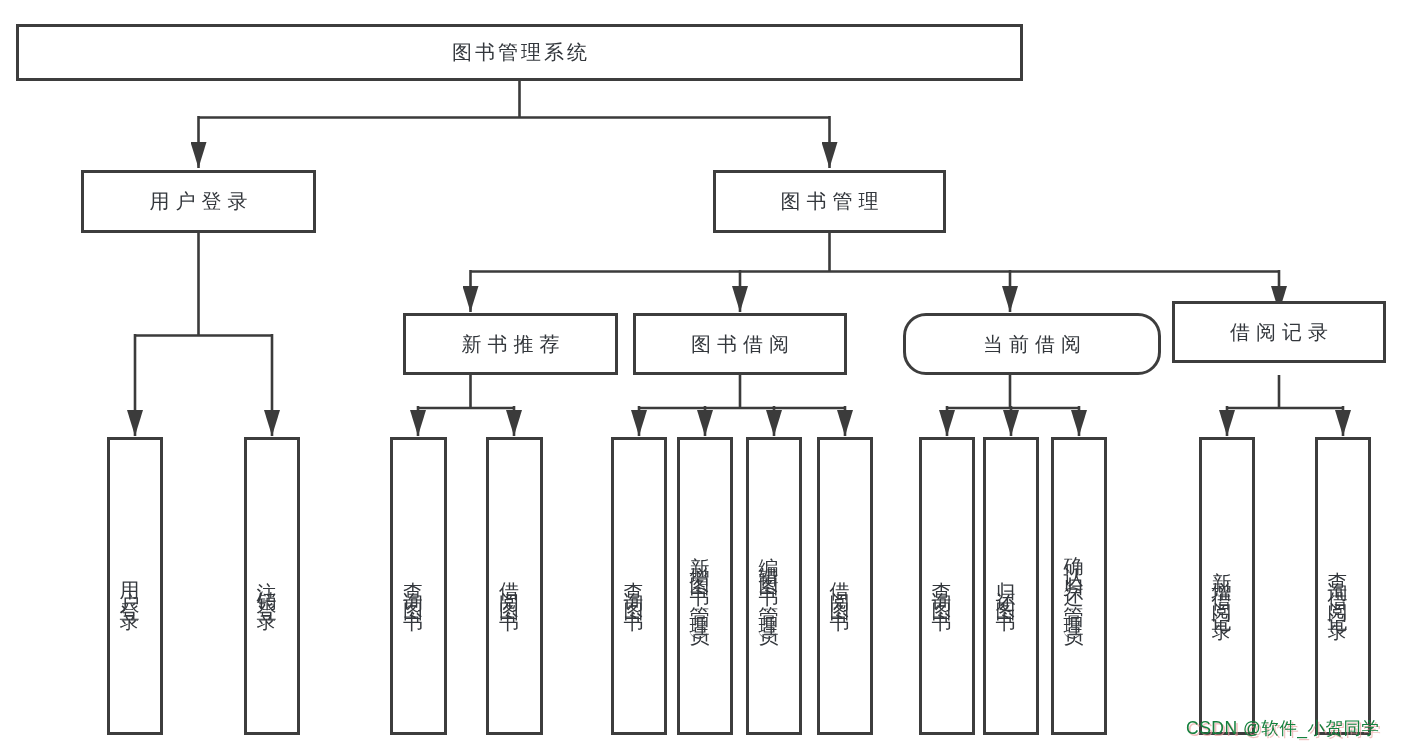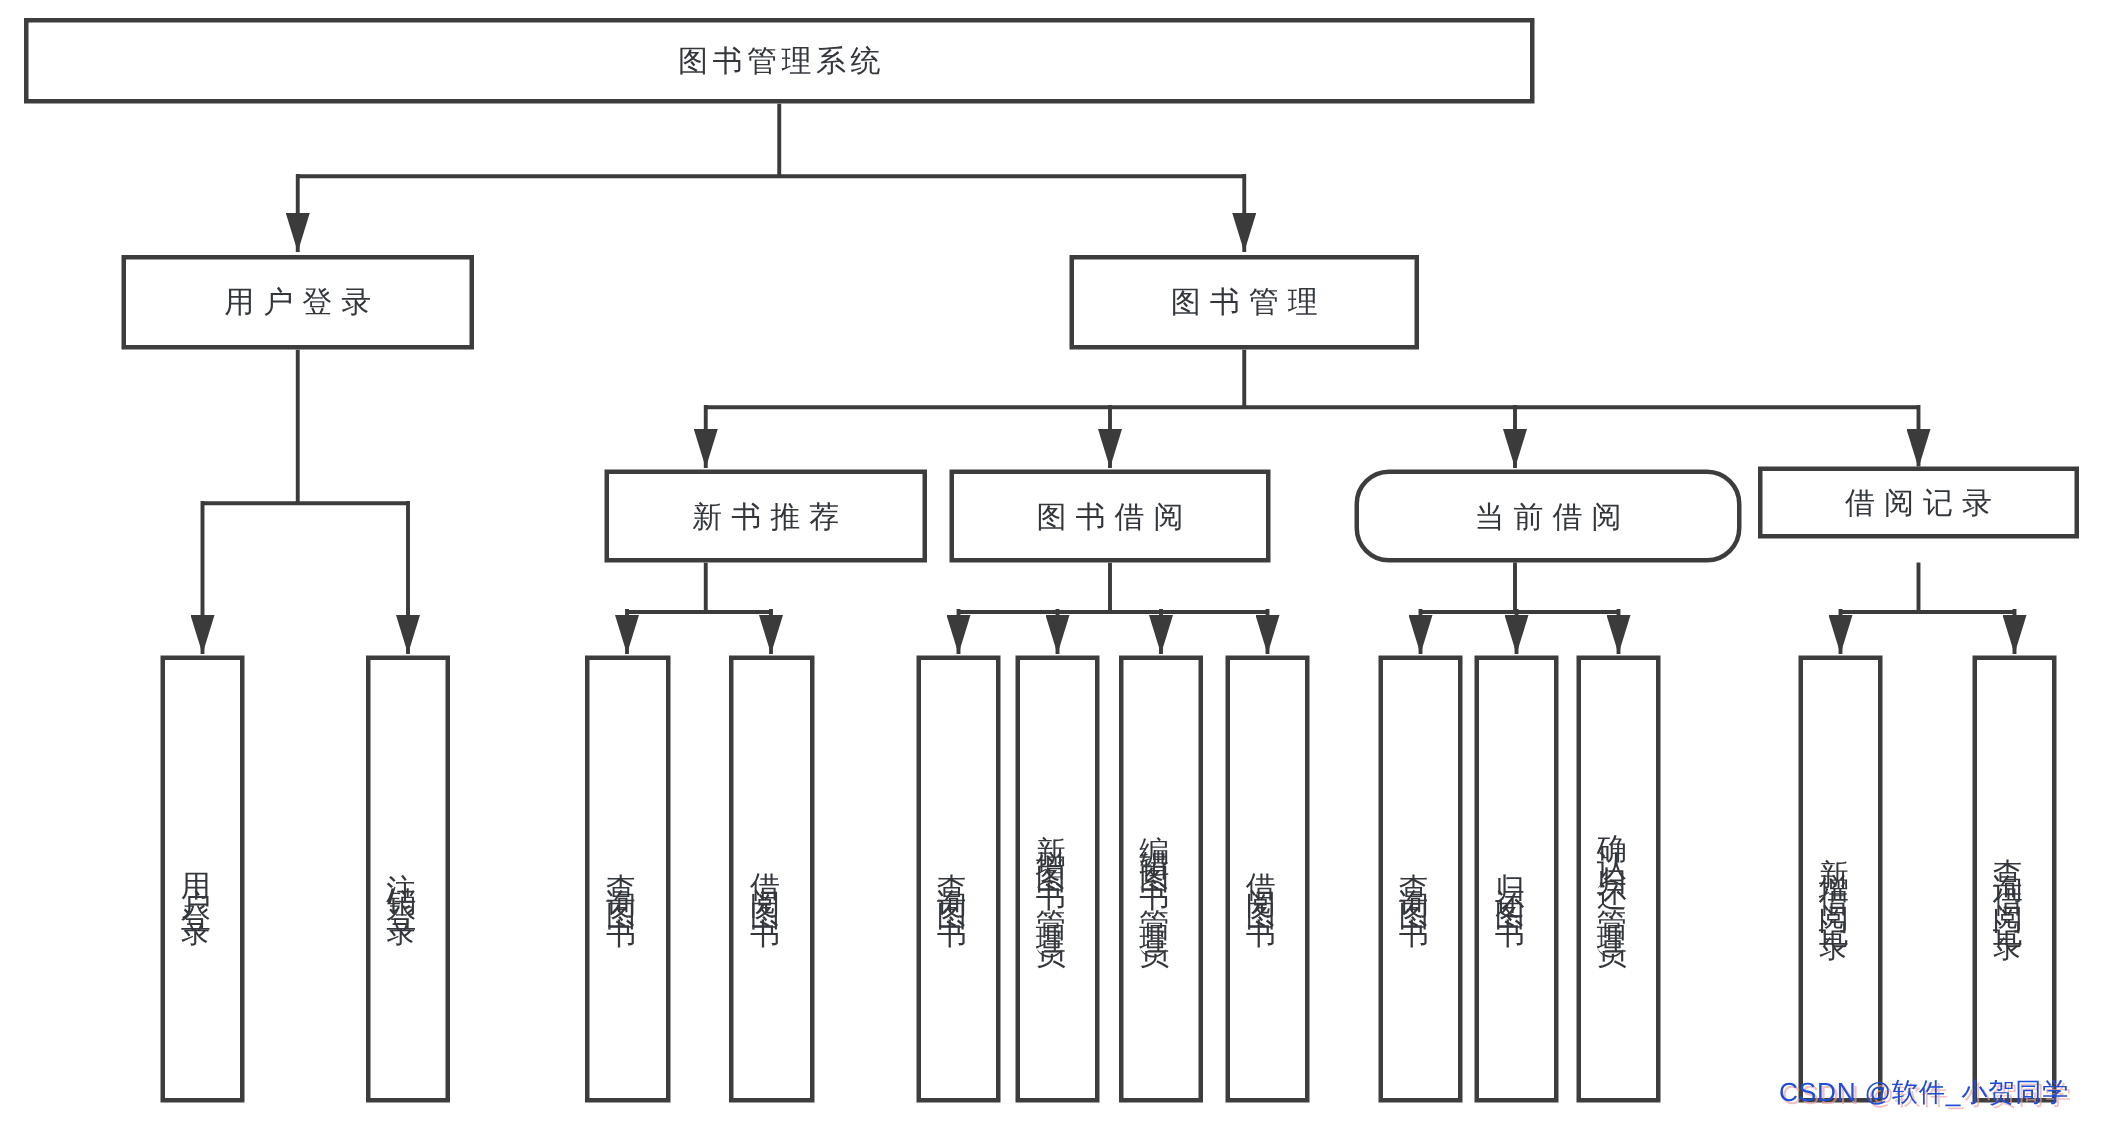--- a/index.html
+++ b/index.html
@@ -34,29 +34,29 @@
   .box.v span {
     writing-mode: vertical-rl;
     text-orientation: mixed;
     font-size: 20px;
     letter-spacing: 10px;
     line-height: 1;
     margin-block-end: -10px;
     white-space: nowrap;
   }
   
-  #n-root   { left: 16px;  top: 12px;  width: 1007px; height: 57px; }
+  #n-root   { left: 16px;  top: 24px;  width: 1007px; height: 57px; }
   
   #n-login  { left: 81px;  top: 170px; width: 235px; height: 63px; }
   #n-mgmt   { left: 713px; top: 170px; width: 233px; height: 63px; }
   
   #n-rec    { left: 363px;  top: 313px; width: 215px; height: 62px; margin-left: 40px; }
   #n-borrow { left: 633px;  top: 313px; width: 214px; height: 62px; align-items: center; }
   #n-cur    { left: 903px;  top: 313px; width: 258px; height: 62px; border-radius: 23px; }
-  #n-recd   { left: 1172px; top: 311px; width: 214px; height: 48px; }
+  #n-recd   { left: 1172px; top: 301px; width: 214px; height: 62px; }
   
   #lf1  { left: 107px;  }
   #lf2  { left: 244px;  }
   #lf3  { left: 390px;  width: 57px; }
   #lf4  { left: 486px;  width: 57px; }
   #lf5  { left: 611px;  }
   #lf6  { left: 677px;  }
   #lf7  { left: 746px;  }
   #lf8  { left: 817px;  }
   #lf9  { left: 919px;  }
@@ -64,21 +64,21 @@
   #lf11 { left: 1051px; }
   #lf12 { left: 1199px; }
   #lf13 { left: 1315px; }
   #watermark {
     position: absolute;
     left: 1186px;
     top: 716px;
     z-index: 5;
     font-size: 17.5px;
     letter-spacing: 0.5px;
-    color: #1d4ed8;
+    color: #15803d;
     text-shadow: 2px 2px 0 rgba(233, 158, 158, 0.65);
     white-space: nowrap;
   }
 </style>
 </head>
 <body>
 
 <div id="canvas">
 
   <svg id="wires" width="1405" height="747" viewBox="0 0 1405 747">

